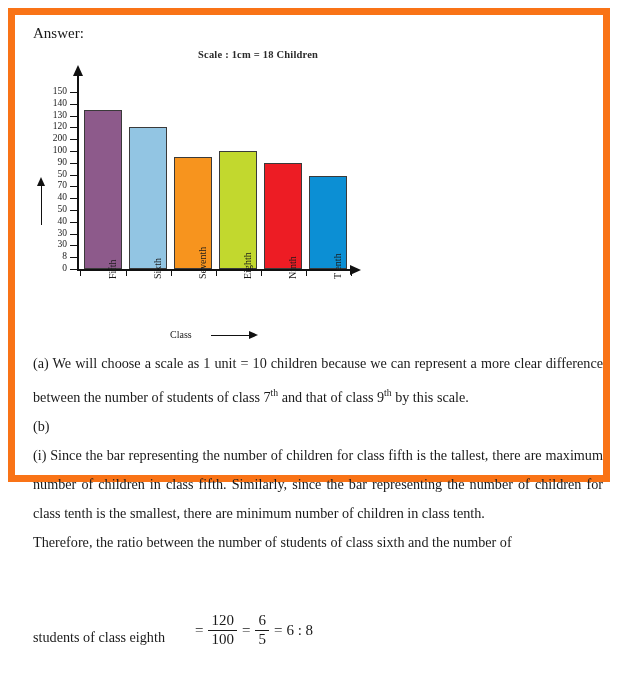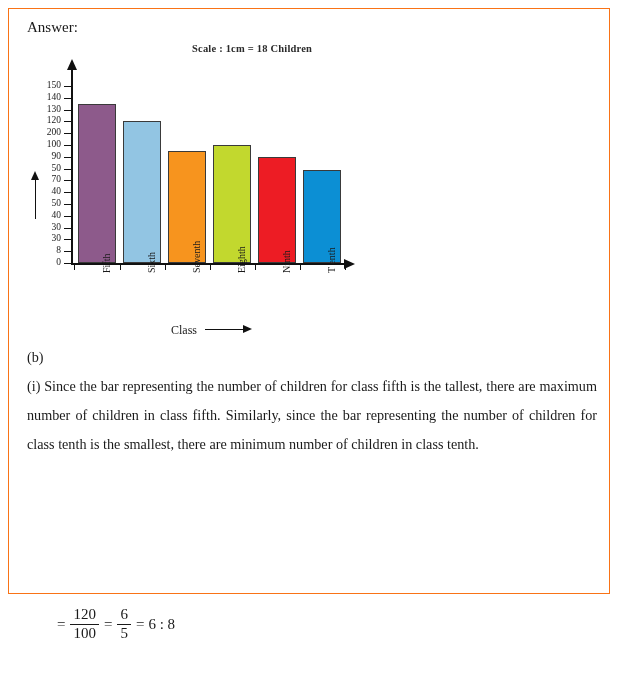--- a/index.html
+++ b/index.html
@@ -14,22 +14,22 @@
     color: #1a1a1a;
     overflow: hidden;
     position: relative;
   }
 
   #page {
     position: absolute;
     left: 8px;
     top: 8px;
     width: 602px;
-    height: 586px;
-    border: 1px solid #f97316;
+    height: 474px;
+    border: 7px solid #f97316;
     box-sizing: border-box;
     background: #fff;
   }
 
   
   .answer-label {
     position: absolute;
     left: 18px;
     top: 10px;
     font-size: 15px;
@@ -162,23 +162,23 @@
     left: 22px;
     top: 140px;
     width: 0; height: 0;
     border-left: 4px solid transparent;
     border-right: 4px solid transparent;
     border-bottom: 9px solid #111;
   }
 
   #x-axis-title {
     position: absolute;
-    left: 162px;
+    left: 155px;
     top: 292px;
-    font-size: 12px;
+    font-size: 10px;
     color: #1a1a1a;
     white-space: nowrap;
   }
   #x-axis-title-arrow {
     position: absolute;
     left: 196px;
     top: 298px;
     width: 40px;
     height: 1px;
     background: #111;
@@ -368,26 +368,29 @@
       <div id="y-axis-title-arrow"></div>
       <div id="y-axis-title-arrowhead"></div>
 
       <div id="x-axis-title">Class</div>
       <div id="x-axis-title-arrow"></div>
       <div id="x-axis-title-arrowhead"></div>
     </div>
   </div>
 
   <div id="prose">
+    <p class="just"><span>(a) We will choose a scale as 1 unit = 10 children because we can represent a more clear difference between the number of students of class 7</span><sup>th</sup><span> and that of class 9</span><sup>th</sup><span> by this scale.</span></p>
     <p>(b)</p>
     <p class="just">(i) Since the bar representing the number of children for class fifth is the tallest, there are maximum number of children in class fifth. Similarly, since the bar representing the number of children for class tenth is the smallest, there are minimum number of children in class tenth.</p>
+    <p class="just">Therefore, the ratio between the number of students of class sixth and the number of</p>
   </div>
 
   <div id="final-line">
     <div class="eq-row">
+      <span class="eq-lead">students of class eighth</span>
       <span class="eq-math">
         <span class="eq-op">=</span>
         <span class="frac">
           <span class="num">120</span>
           <span class="bar-line"></span>
           <span class="den">100</span>
         </span>
         <span class="eq-op">=</span>
         <span class="frac">
           <span class="num">6</span>

